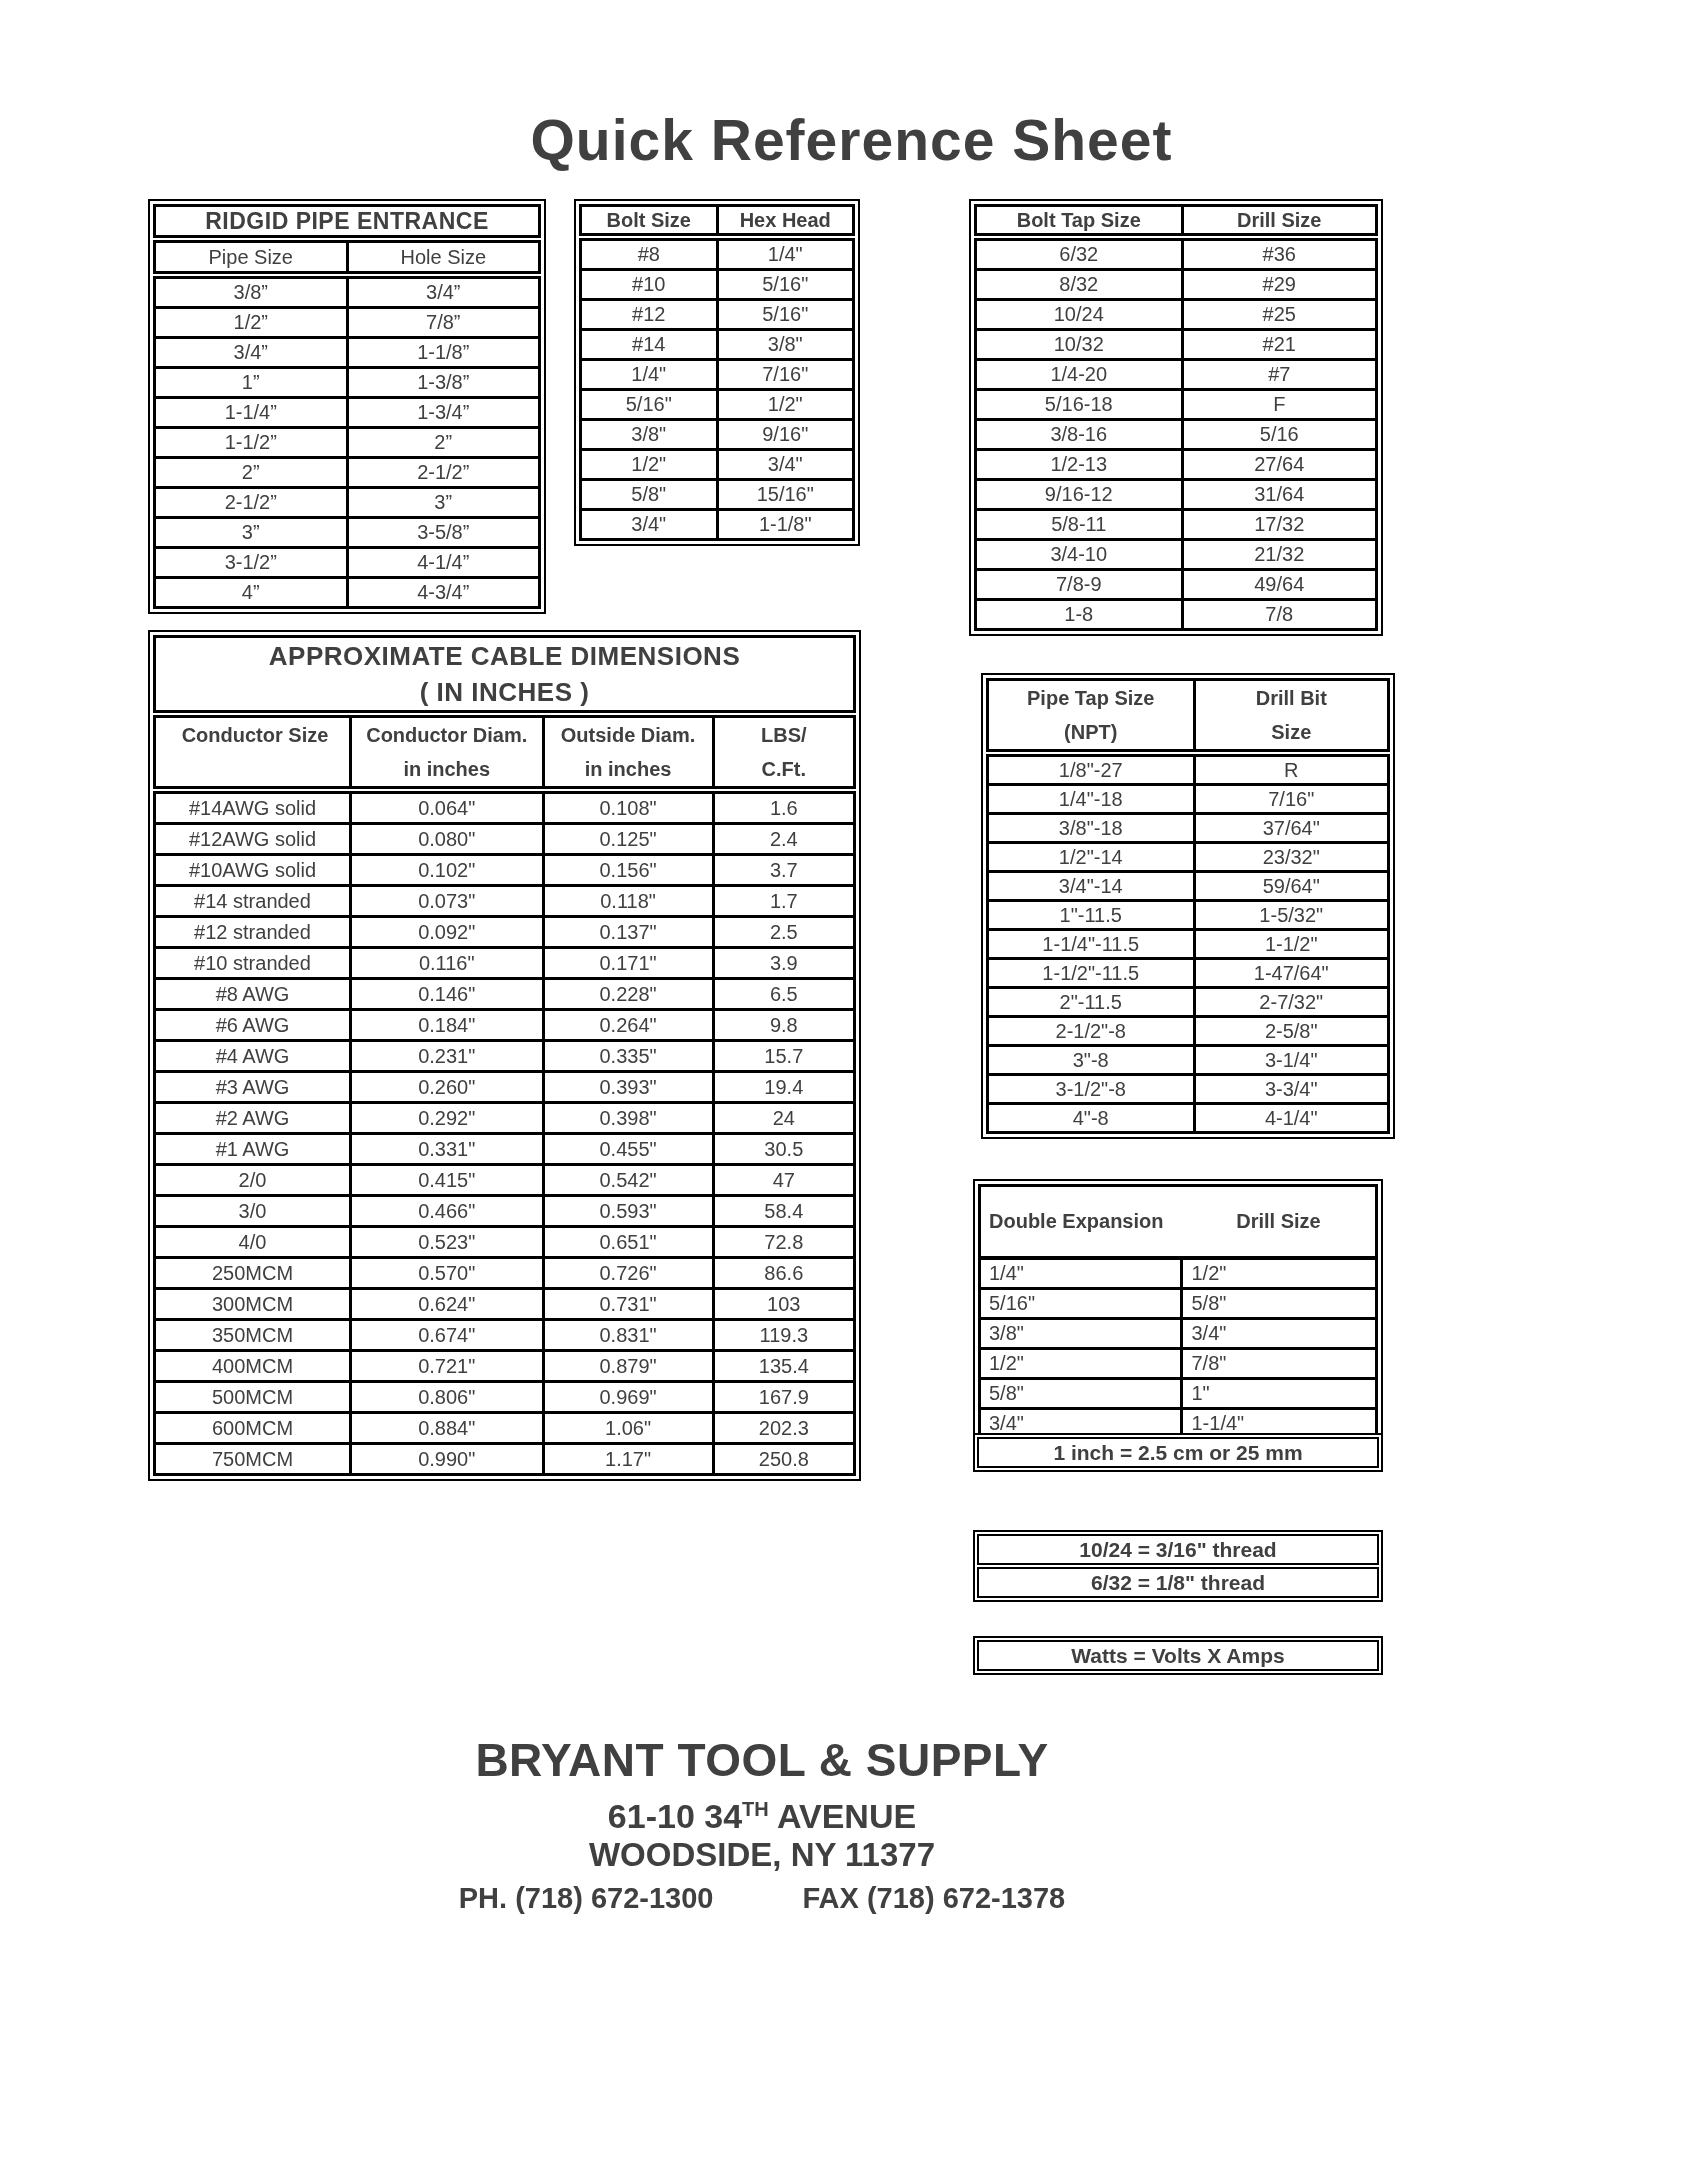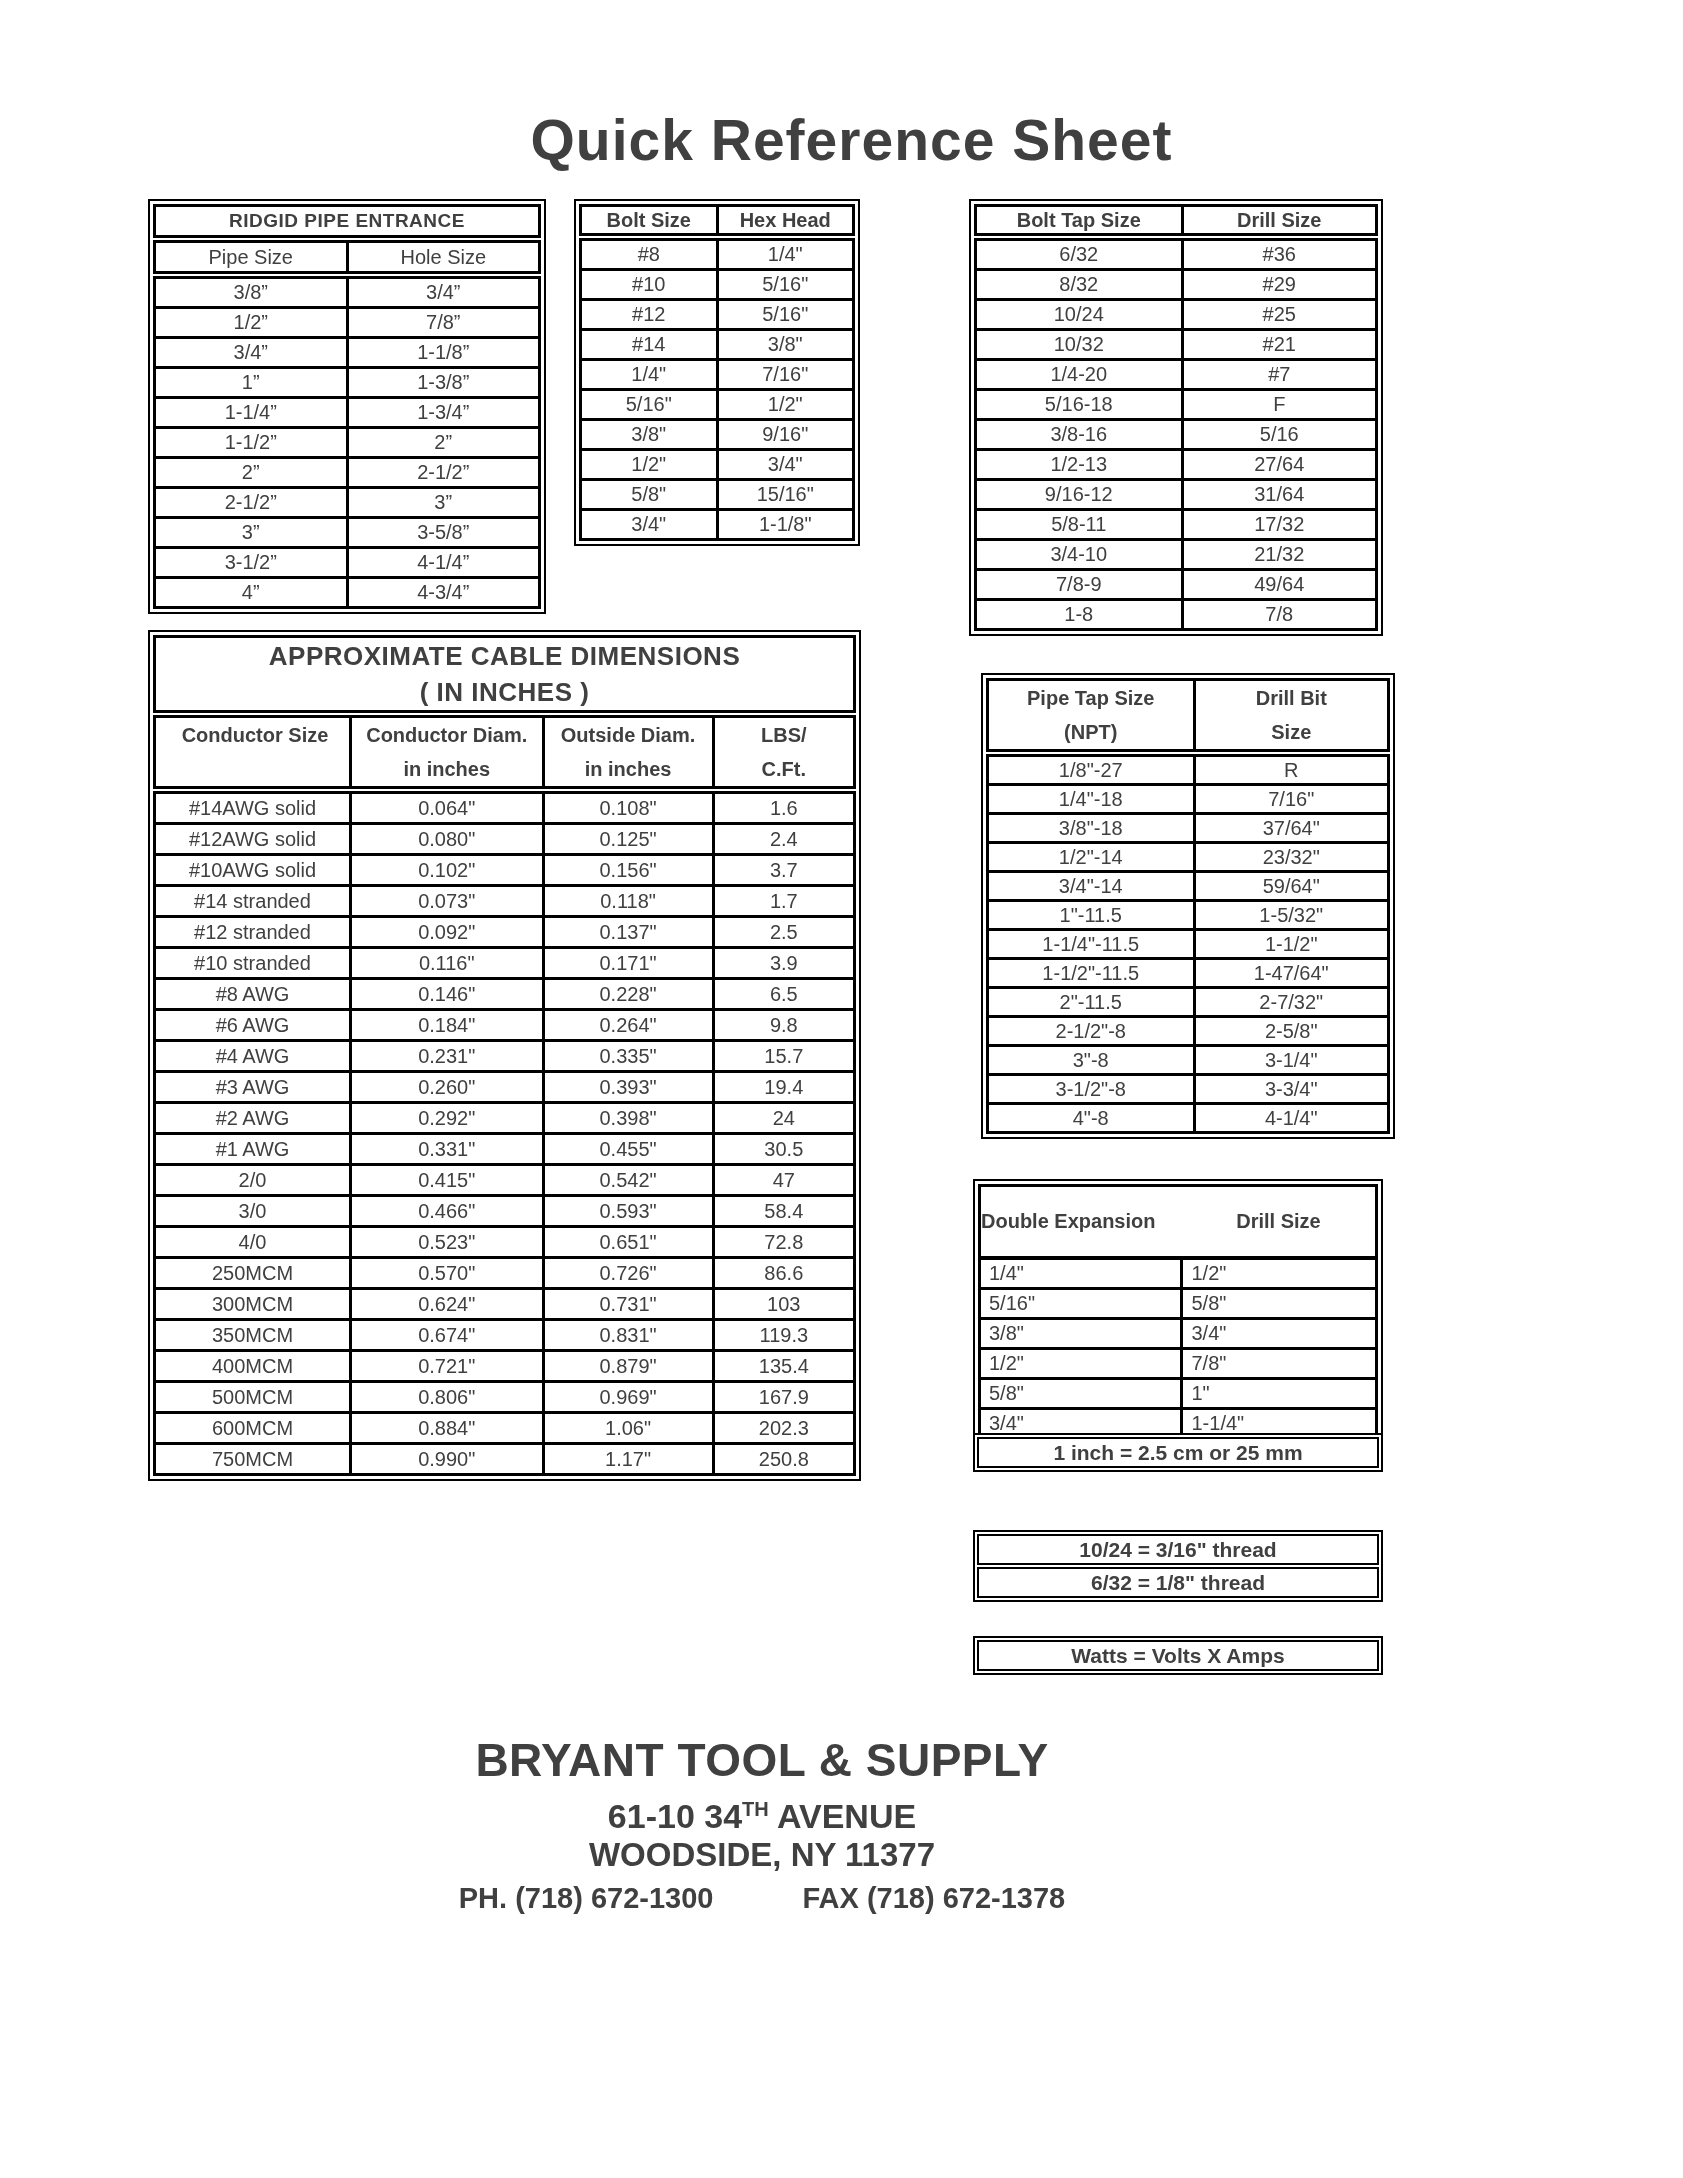--- a/index.html
+++ b/index.html
@@ -12,21 +12,21 @@
     text-align:center; font-size:57px; font-weight:bold; letter-spacing:1px;
   }
   
   .box { position:absolute; border:2px solid #000; padding:3px; background:#fff; box-sizing:border-box; }
   table.grid { border-collapse:collapse; width:100%; table-layout:fixed; }
   .grid th, .grid td {
     border:3px solid #000; text-align:center; vertical-align:middle;
     font-size:20px; padding:0 3px; white-space:pre-line; overflow:hidden;
   }
   .grid th { font-weight:bold; border-bottom:8px double #000; }
-  .grid .tbl-title th { font-size:19px; letter-spacing:0.5px; }
+  .grid .tbl-title th { font-size:23px; letter-spacing:0.5px; }
 
   
   #ridgid-box { left:148px; top:199px; width:398px; }
   #ridgid-box th { height:28px; }
   #ridgid-box td { height:27px;margin-left:15px; }
 
   
   #bolt-hex-box { left:574px; top:199px; width:286px; }
   #bolt-hex-box th { height:26px; }
   #bolt-hex-box td { height:27px; }
@@ -45,21 +45,21 @@
   
   #pipe-tap-box { left:969px; top:673px; width:414px;margin-left:12px; }
   #pipe-tap-box th { height:63px; line-height:34px; }
   #pipe-tap-box td { height:26px; }
 
   
   #dbl-box { left:973px; top:1179px; width:410px; }
   #dbl-box th { height:25px; border-bottom:4px solid #000; padding:0; }
   #dbl-box td { height:27px; text-align:left; padding-left:8px; }
   .dbl-head { display:grid; grid-template-columns:51% 49%; align-items:center; }
-  .dbl-head span:first-child { text-align:left; padding-left:0; }
+  .dbl-head span:first-child { text-align:left; padding-left:8px; }
   .dbl-head span:last-child { text-align:center; }
 
   
   .note-box { position:absolute; border:2px solid #000; padding:2px; background:#fff; box-sizing:border-box; }
   .note-line {
     border:2px solid #000; text-align:center; font-weight:bold; font-size:21px;
     line-height:27px; height:27px; overflow:hidden;
   }
   .note-line + .note-line { margin-top:2px; }
   #inch-box  { left:973px; top:1433px; width:410px; }

